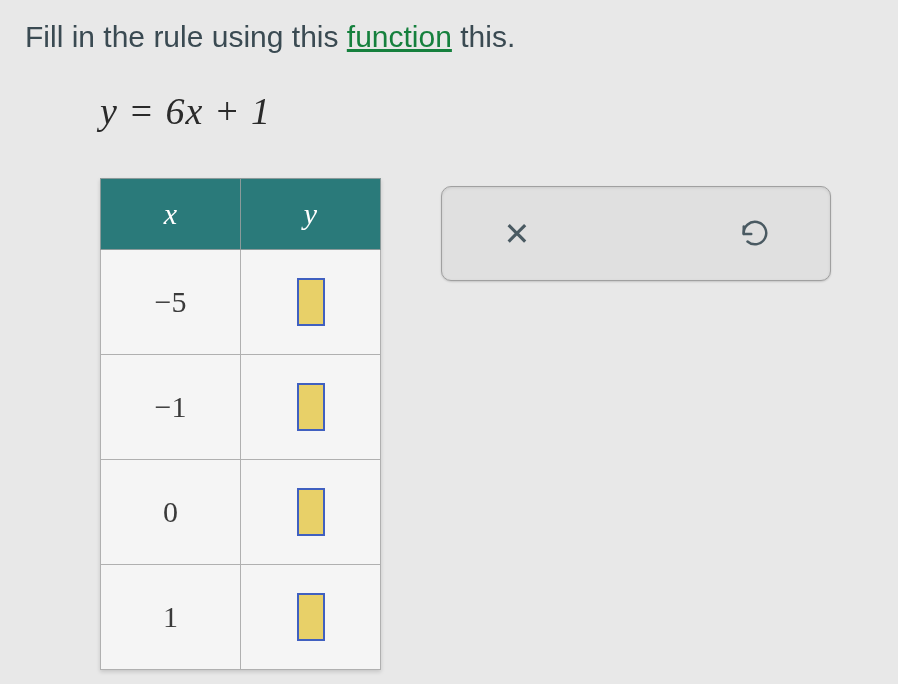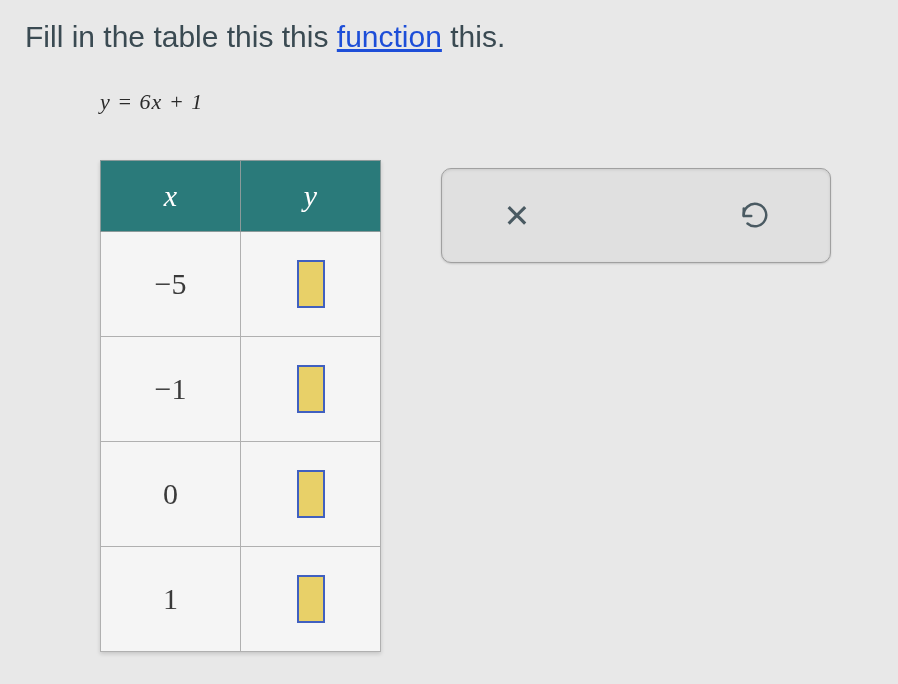--- a/index.html
+++ b/index.html
@@ -16,24 +16,24 @@
       color: #3a4a52;
     }
     .instruction {
       font-size: 30px;
       color: #3a4a52;
       margin-bottom: 35px;
       font-weight: 400;
     }
     .function-link {
       text-decoration: underline;
-      color: #1d4ed8;
+      color: #15803d;
     }
     .equation {
-      font-size: 22px;
+      font-size: 38px;
       font-style: italic;
       font-family: 'Times New Roman', serif;
       color: #2a2a2a;
       margin-left: 75px;
       margin-bottom: 45px;
       letter-spacing: 1px;
     }
     .content-row {
       display: flex;
       align-items: flex-start;
@@ -103,21 +103,21 @@
     }
     .undo-svg {
       width: 30px;
       height: 30px;
     }
   </style>
 </head>
 <body>
 
 <div class="instruction">
-  <span>Fill in the table this this </span><span class="function-link">function</span><span> this.</span>
+  <span>Fill in the rule using this </span><span class="function-link">function</span><span> this.</span>
 </div>
 
 <div class="equation">
   <span>y = 6x + 1</span>
 </div>
 
 <div class="content-row">
   <table class="data-table">
     <thead>
       <tr>

